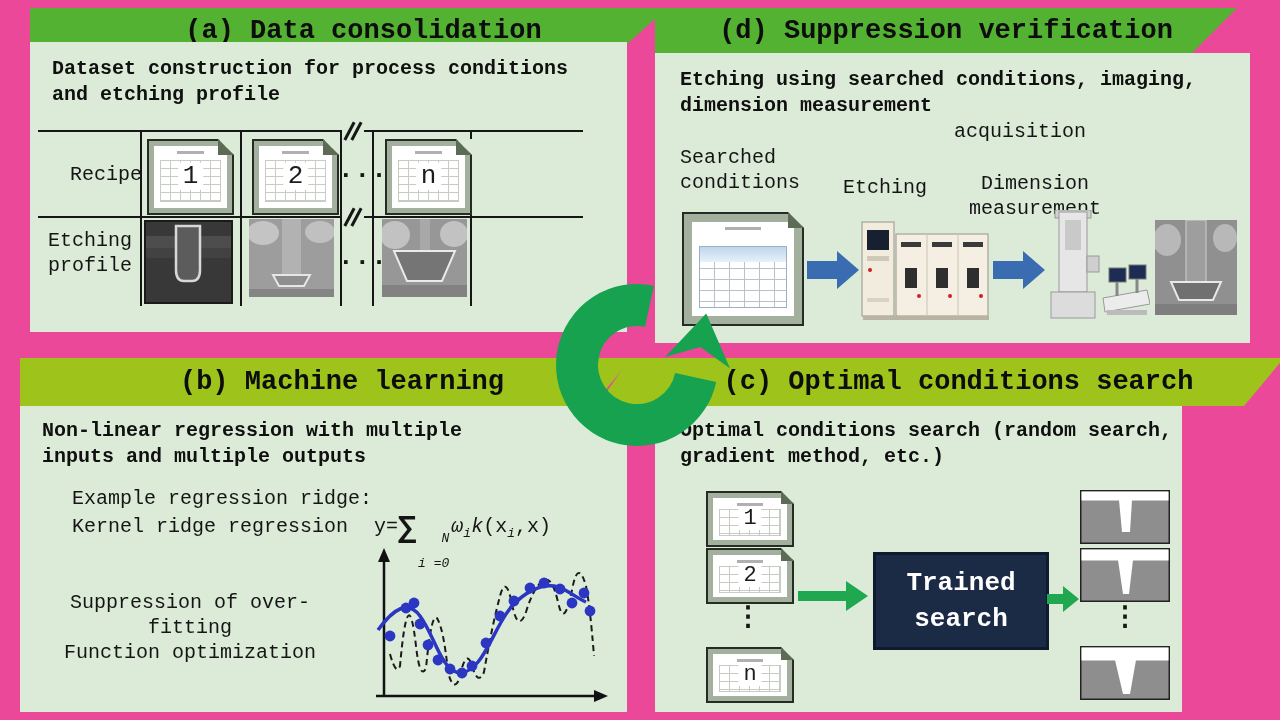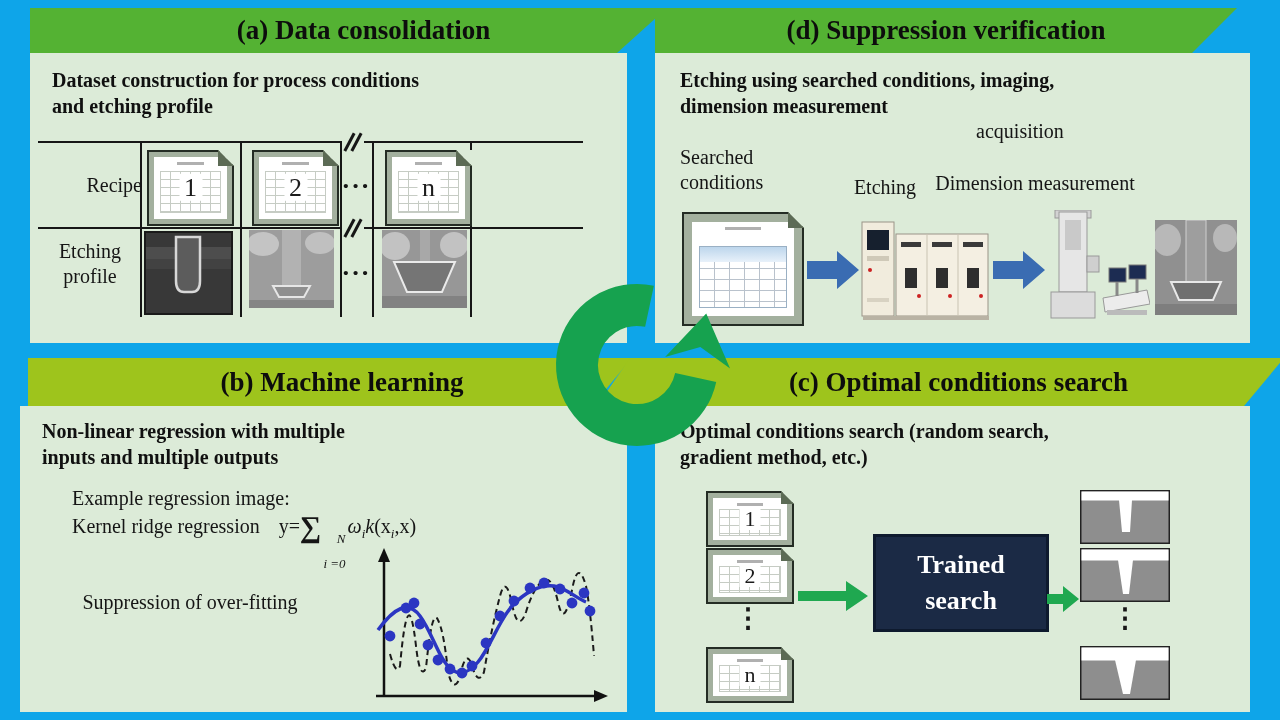--- a/index.html
+++ b/index.html
@@ -2,39 +2,39 @@
 <html style="--c-header-green: #54b233; --c-header-lime: #9ec41c; --c-panel-bg: #dcebd8; --c-cycle: #16a24f; --c-arrow-blue: #3a6cb2; --c-arrow-green: #1fa850; --c-box-navy: #1b2a45; --c-curve-blue: #2b36c2;"><head>
 <meta charset="utf-8">
 <style>
   :root{
     --c-header-green:#54b233; --c-header-lime:#9ec41c; --c-panel-bg:#dcebd8;
     --c-cycle:#16a24f; --c-arrow-blue:#3a6cb2; --c-arrow-green:#1fa850;
     --c-box-navy:#1b2a45; --c-curve-blue:#2b36c2; --c-ink:#111111;
     --c-doc-frame:#a3b09e; --c-doc-fold:#5c6b55;
   }
   html,body{margin:0;padding:0;background:#ffffff;}
-  .stage{position:relative;width:1280px;height:720px;background:#0ea5e9;overflow:hidden;
-         font-family:Liberation Serif, serif;color:var(--c-ink);}
+  .stage{position:relative;width:1280px;height:720px;background:#ec4899;overflow:hidden;
+         font-family:Liberation Mono, monospace;color:var(--c-ink);}
   
   .hdr{position:absolute;display:flex;align-items:center;justify-content:center;
        font-size:27px;font-weight:bold;color:#0d0d0d;}
   #hdr-a{left:30px;top:8px;width:607px;height:45px;background:var(--c-header-green);
          clip-path:polygon(0 0,100% 0,calc(100% - 50px) 100%,0 100%);padding-left:30px;}
   #hdr-d{left:655px;top:8px;width:582px;height:45px;background:var(--c-header-green);
          clip-path:polygon(0 0,100% 0,calc(100% - 45px) 100%,0 100%);}
   #hdr-b{left:20px;top:358px;width:580px;height:48px;background:var(--c-header-lime);
-         clip-path:polygon(0 0,100% 0,calc(100% - 40px) 100%,0 100%);padding-left:24px;margin-left:8px;}
+         clip-path:polygon(0 0,100% 0,calc(100% - 40px) 100%,0 100%);padding-left:32px;}
   #hdr-c{left:597px;top:358px;width:651px;height:48px;background:var(--c-header-lime);
          clip-path:polygon(33px 0,100% 0,calc(100% - 40px) 100%,0 100%);padding-left:36px;}
   
   .panel{position:absolute;background:var(--c-panel-bg);}
-  #body-a{left:30px;top:53px;width:597px;height:290px;}
+  #body-a{left:30px;top:42px;width:597px;height:290px;}
   #body-d{left:655px;top:53px;width:595px;height:290px;}
   #body-b{left:20px;top:406px;width:607px;height:306px;}
-  #body-c{left:655px;top:406px;width:595px;height:306px;}
+  #body-c{left:655px;top:406px;width:527px;height:306px;}
   .h2{position:absolute;font-size:20px;font-weight:bold;line-height:26px;color:#101010;}
   .lbl{position:absolute;font-size:20px;line-height:25px;color:#151515;}
   .center{text-align:center;}
   
   .hline{position:absolute;height:2px;background:#161616;}
   .vline{position:absolute;width:2px;background:#161616;}
   .brk{position:absolute;width:22px;height:26px;background:var(--c-panel-bg);}
   .brk span{position:absolute;width:2.5px;height:20px;background:#161616;transform:rotate(28deg);top:3px;}
   .brk span:nth-child(1){left:6px;} .brk span:nth-child(2){left:13px;}
   .dots{position:absolute;font-size:26px;font-weight:bold;letter-spacing:1px;color:#161616;}
@@ -237,30 +237,31 @@
   </div>
 
   <div class="hdr" id="hdr-b">
     <span>(b) Machine learning</span>
   </div>
   <div class="panel" id="body-b">
     <div class="h2" style="left:22px;top:12px;">
       <div>Non-linear regression with multiple</div>
       <div>inputs and multiple outputs</div>
     </div>
-    <div class="lbl" style="left:52px;top:80px;">Example regression image:</div>
+    <div class="lbl" style="left:52px;top:80px;">Example regression ridge:</div>
     <div class="lbl" style="left:52px;top:108px;white-space:nowrap;text-align:right;">
       <span>Kernel ridge regression</span>
       <span style="margin-left:14px;">y=</span><span style="font-size:30px;font-weight:bold;vertical-align:-4px;">∑</span><span style="display:inline-flex;flex-direction:column;justify-content:space-between;height:36px;font-size:13px;font-style:italic;vertical-align:-10px;margin:0 2px;">
         <span>N</span>
         <span>i =0</span>
       </span><span style="font-style:italic;">ω</span><span style="font-size:13px;font-style:italic;vertical-align:-5px;">i</span><span style="font-style:italic;">k</span><span>(x</span><span style="font-size:13px;font-style:italic;vertical-align:-5px;">i</span><span>,x)</span>
     </div>
     <div class="lbl center" style="left:35px;width:270px;top:184px;">
       <div>Suppression of over-fitting</div>
+      <div>Function optimization</div>
     </div>
 
     <svg class="svgc" style="left:340px;top:140px;" width="255" height="162" viewBox="0 0 255 162">
       <line x1="24" y1="150" x2="24" y2="10" stroke="#111" stroke-width="2.5"></line>
       <polygon points="24,2 18,16 30,16" fill="#111"></polygon>
       <line x1="16" y1="150" x2="238" y2="150" stroke="#111" stroke-width="2.5"></line>
       <polygon points="248,150 234,144 234,156" fill="#111"></polygon>
       <path d="M30,108 Q36,130 40,120 Q48,30 56,100 Q60,135 66,122 Q72,60 78,74 Q84,86 88,126 Q93,146 99,134 Q106,100 112,120 Q118,140 124,126 Q132,80 140,50 Q146,28 152,58 Q158,88 166,66 Q174,40 184,34 Q192,30 198,56 Q204,84 212,44 Q218,12 226,40 Q230,60 234,110" fill="none" stroke="#1a1a1a" stroke-width="2" stroke-dasharray="6 4"></path>
       <path d="M18,84 C34,62 48,54 60,70 C72,86 80,116 92,124 C100,129 108,128 118,116 C130,102 138,76 152,60 C164,47 180,38 194,40 C206,42 216,52 226,56" fill="none" stroke="#2b36c2" stroke-width="3.5"></path>
       <g fill="#2b36c2">
@@ -319,21 +320,21 @@
           <span class="dash"></span>
           <div class="grid" style="top:26%;"></div>
         <span class="num" style="font-size:22px;">n</span>
         </div>
       <span class="fold-cut" style="width:13px;height:13px;"></span>
         <span class="fold" style="width:13px;height:13px;"></span>
     </div>
     <svg class="svgc c-ag" style="left:143px;top:172px;" width="72" height="36" viewBox="0 0 72 36">
       <polygon points="0,13 48,13 48,3 70,18 48,33 48,23 0,23" fill="currentColor"></polygon>
     </svg>
-    <div class="navybox" style="left:218px;top:128px;width:170px;height:92px;">
+    <div class="navybox" style="left:218px;top:146px;width:170px;height:92px;">
       <div>Trained</div>
       <div>search</div>
     </div>
     <svg class="svgc c-ag" style="left:392px;top:178px;" width="34" height="30" viewBox="0 0 34 30">
       <polygon points="0,10 16,10 16,2 32,15 16,28 16,20 0,20" fill="currentColor"></polygon>
     </svg>
 
     <svg class="svgc" style="left:425px;top:84px;" width="90" height="54" viewBox="0 0 90 54">
       <rect x="0.75" y="0.75" width="88.5" height="52.5" fill="#8e8e8e" stroke="#222" stroke-width="1.5"></rect>
       <rect x="1.5" y="1.5" width="87" height="9" fill="#fff"></rect>

